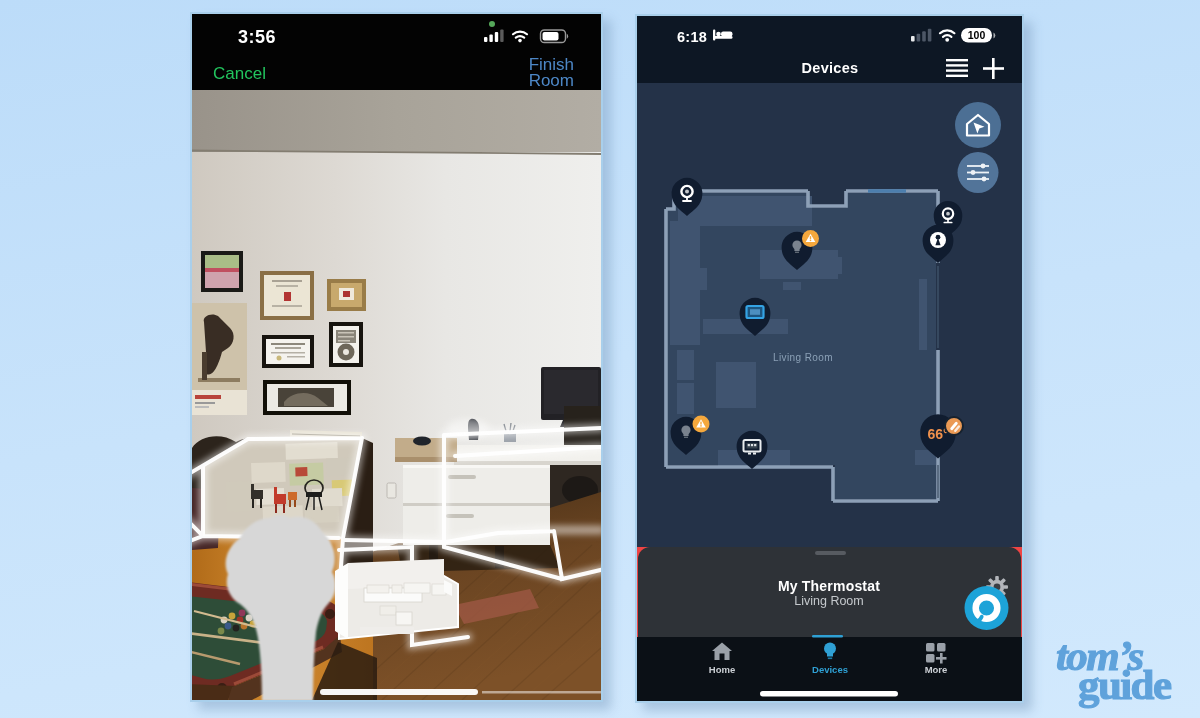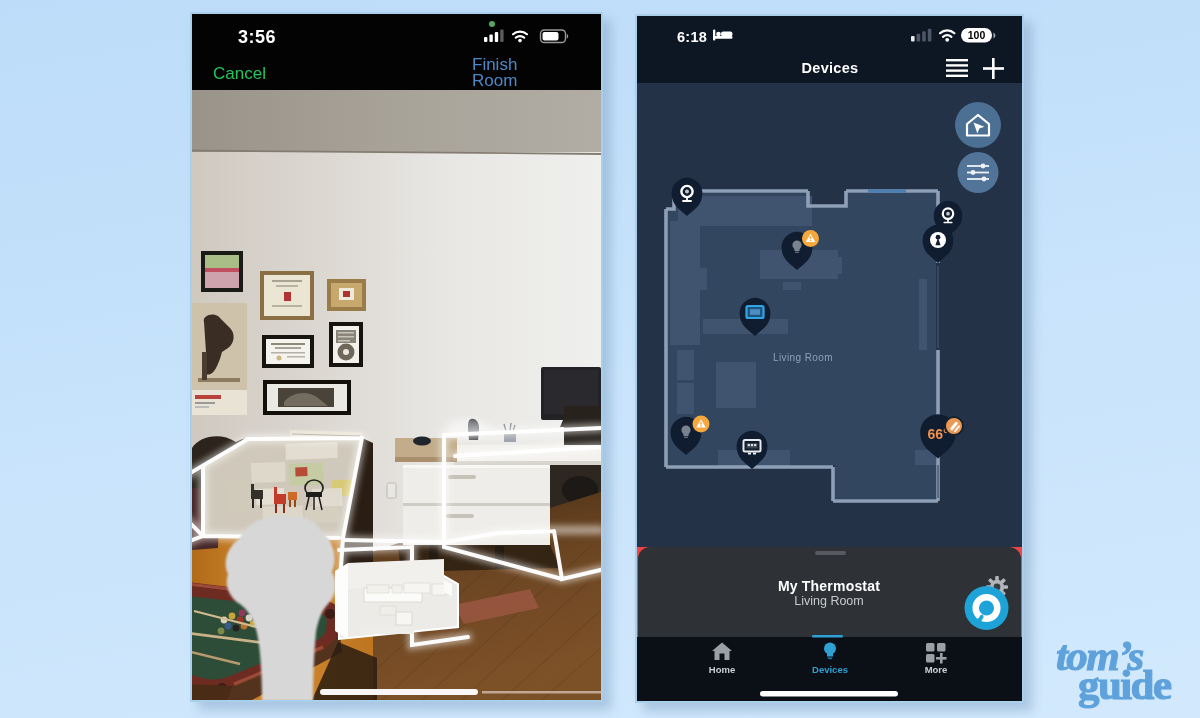--- a/index.html
+++ b/index.html
@@ -35,21 +35,21 @@
         <path d="M33.8 9.6 A7 7 0 0 1 42.2 9.6"></path>
       </g>
     <circle cx="38" cy="12.6" r="1.8" fill="#fff"></circle>
     <rect x="58.5" y="2" width="25" height="12.5" rx="3.8" fill="none" stroke="#9a9a9a" stroke-width="1.4"></rect>
     <rect x="60.5" y="4" width="16" height="8.5" rx="2" fill="#fff"></rect>
     <path d="M84.8 5.8 a3 3 0 0 1 0 5 z" fill="#9a9a9a"></path>
   </svg>
 
   <div class="abs" style="left:21px;top:50px;color:#22c55e;font-size:17px;">Cancel</div>
 
-  <div class="abs" style="left:280px;top:43px;width:102px;color:#4d87c6;font-size:17px;line-height:15.5px;text-align:left;">Finish<br>Room</div>
+  <div class="abs" style="left:280px;top:43px;width:102px;color:#4d87c6;font-size:17px;line-height:15.5px;text-align:right;">Finish<br>Room</div>
 
   <div class="abs" id="cam" style="left:0;top:76px;width:409px;height:610px;overflow:hidden;background:#ddd9d2;"><svg width="409" height="610" viewBox="0 0 409 610">
 <defs>
 <linearGradient id="ceil" x1="0" y1="0" x2="1" y2="0">
             <stop offset="0" stop-color="#99938a"></stop>
             <stop offset=".5" stop-color="#a8a399"></stop>
             <stop offset="1" stop-color="#b2ada4"></stop>
           </linearGradient>
 <linearGradient id="wallg" x1="0" y1="0" x2="1" y2="0">
             <stop offset="0" stop-color="#cfc9c0"></stop>

